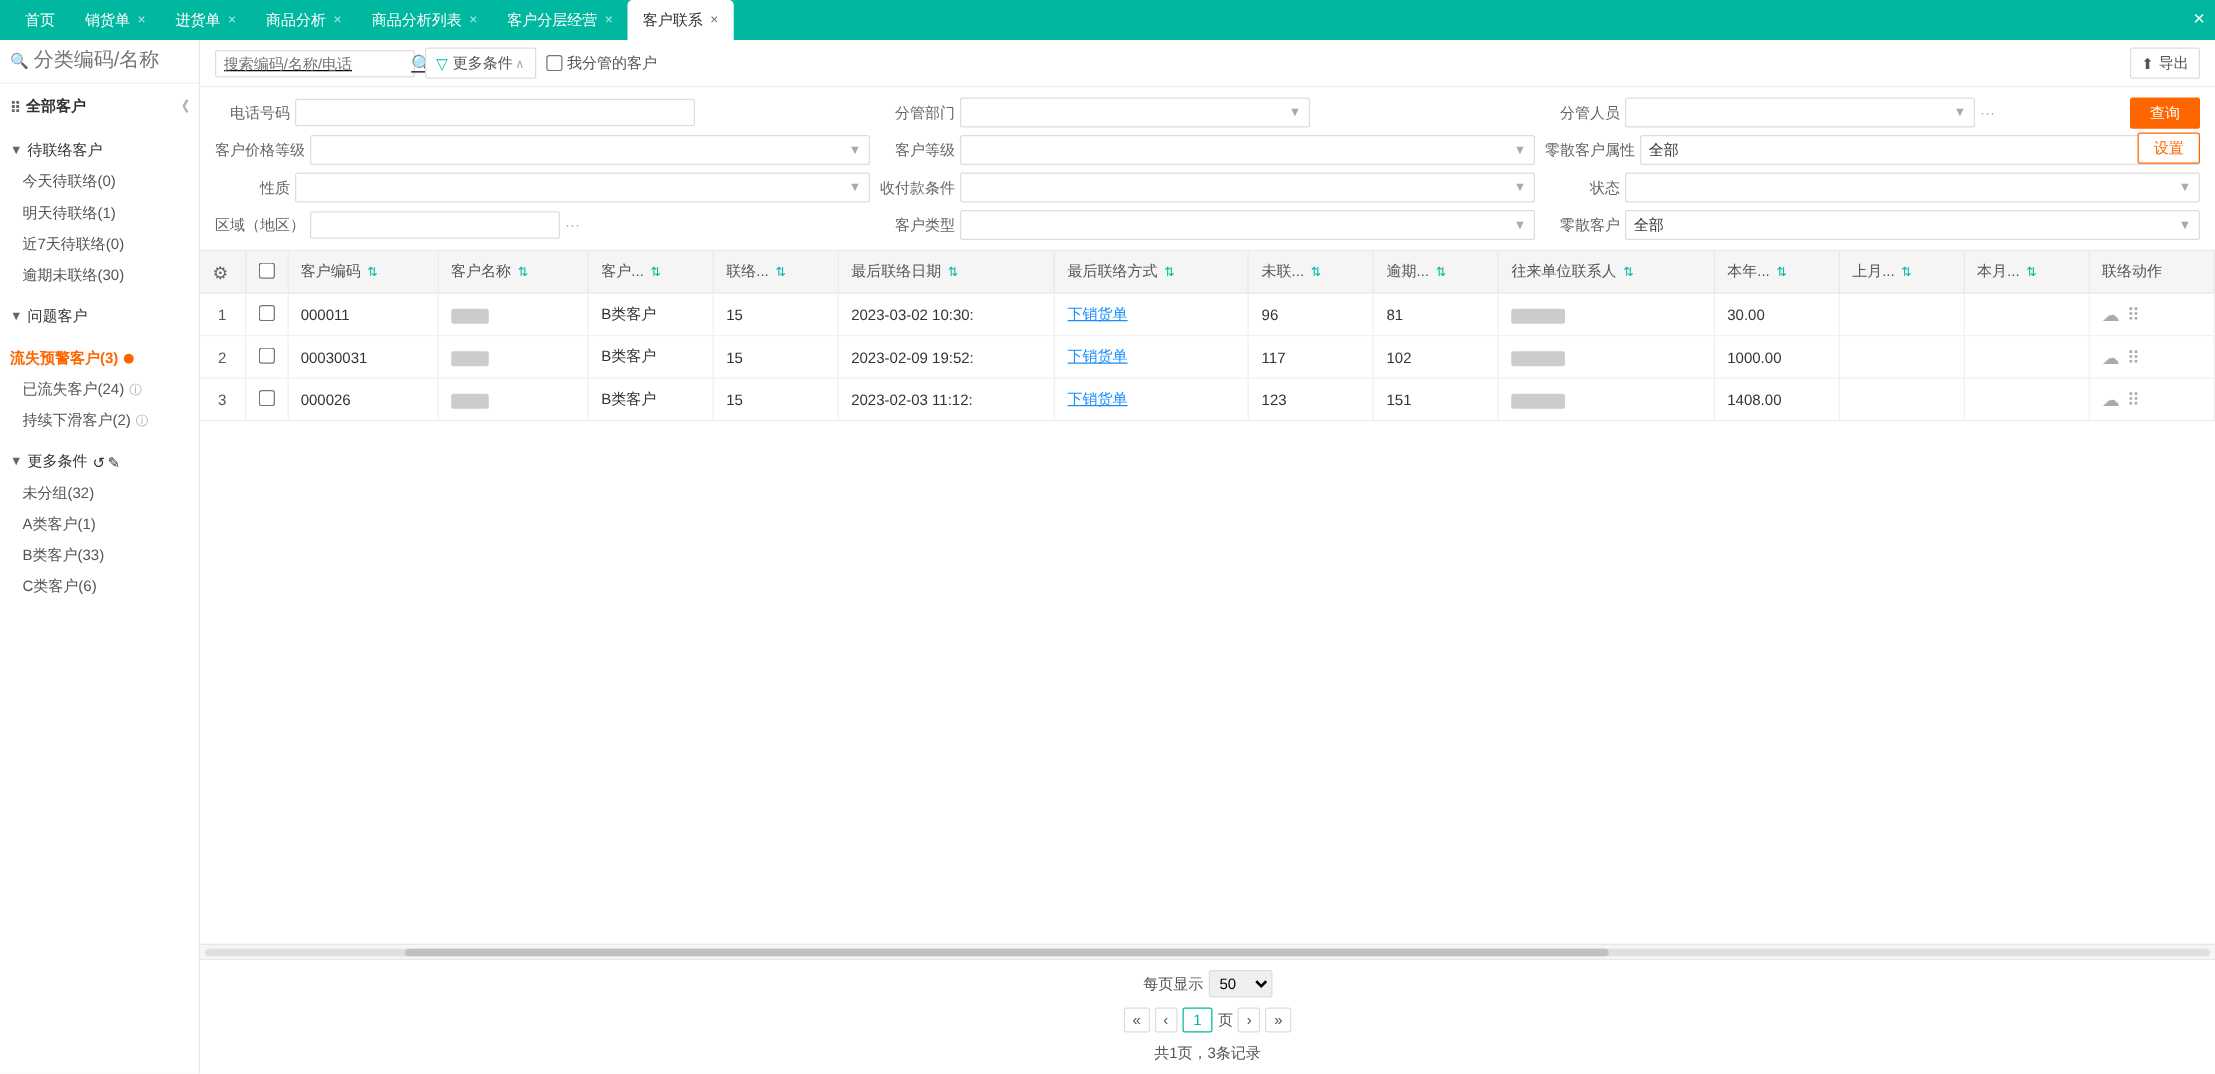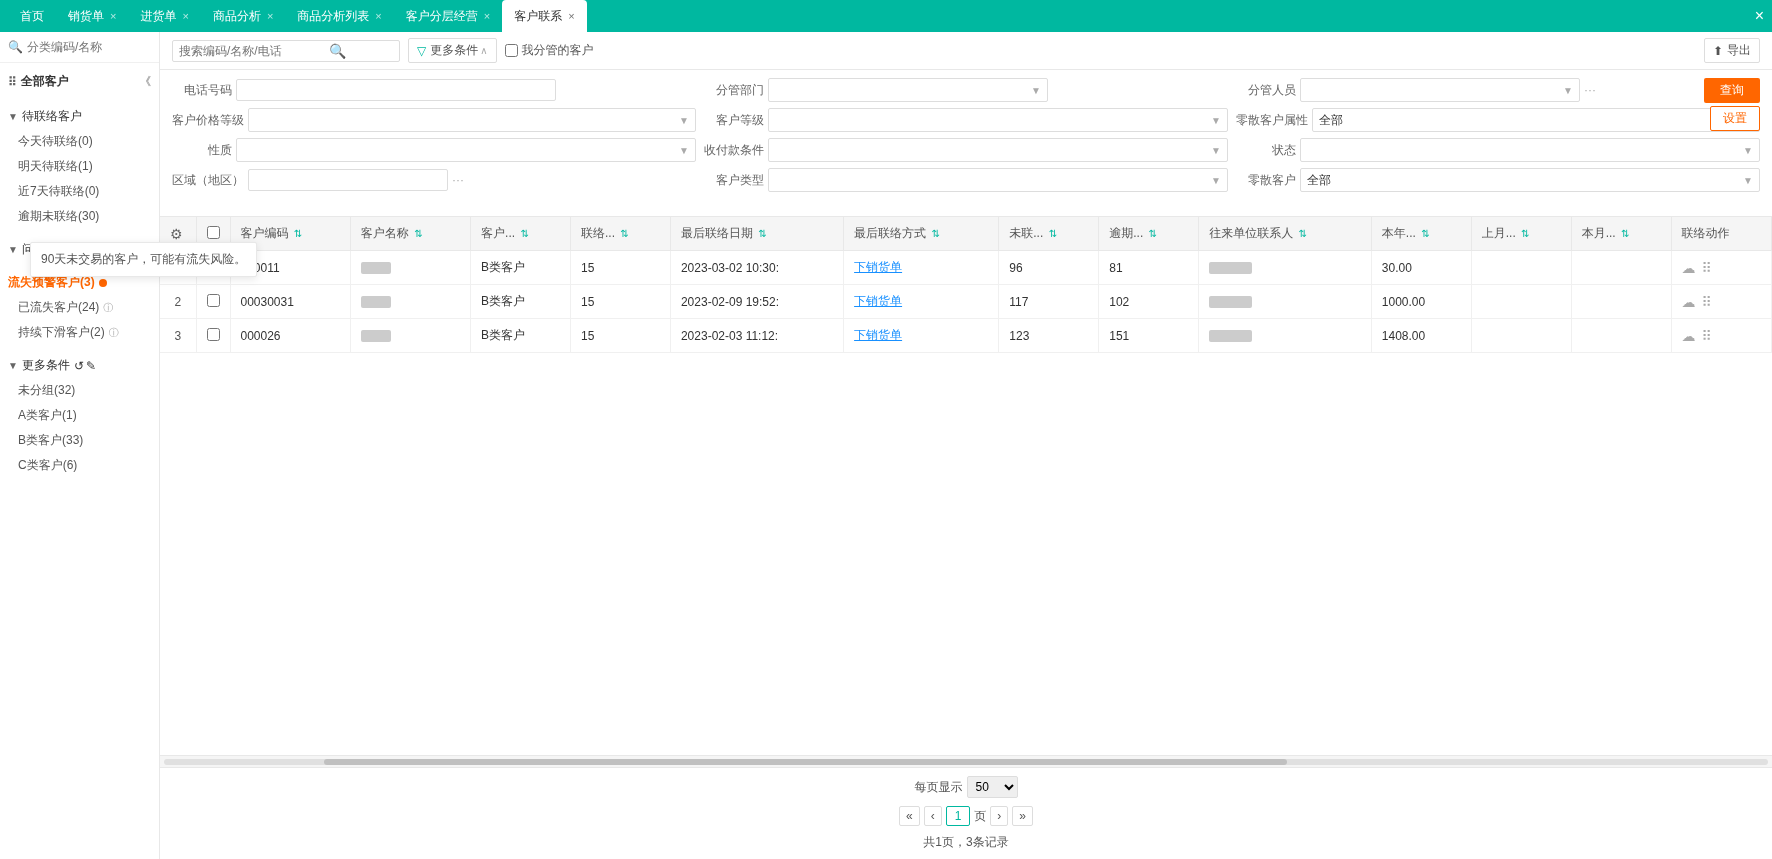--- a/index.html
+++ b/index.html
@@ -65,21 +65,21 @@
     .sidebar-search {
       display: flex;
       align-items: center;
       padding: 8px;
       border-bottom: 1px solid #f0f0f0;
     }
     .sidebar-search input {
       border: none;
       outline: none;
       width: 100%;
-      font-size: 12px;
+      font-size: 16px;
       color: #4d7c0f;
       background: transparent;
     }
     .sidebar-search .search-icon {
       color: #aaa;
       margin-right: 4px;
     }
 
     .sidebar-section {
       padding: 4px 0;
@@ -163,21 +163,22 @@
       border-bottom: 1px solid #e8e8e8;
       background: #fff;
       gap: 8px;
     }
     .search-input-wrap {
       display: flex;
       align-items: center;
       border: 1px solid #ddd;
       border-radius: 2px;
       padding: 2px 6px;
-      width: 228px;
+      width: 160px;
+      text-decoration: underline;
     }
     .search-input-wrap input {
       border: none;
       outline: none;
       font-size: 12px;
       color: #333;
       width: 150px;
     }
     .search-btn {
       background: none;
@@ -535,23 +536,20 @@
         <span>更多条件</span>
         <span style="margin-left:4px;cursor:pointer;">↺</span>
         <span style="margin-left:2px;cursor:pointer;">✎</span>
       </div>
       <div class="sidebar-item">未分组(32)</div>
       <div class="sidebar-item">A类客户(1)</div>
       <div class="sidebar-item">B类客户(33)</div>
       <div class="sidebar-item">C类客户(6)</div>
     </div>
 
-    <div class="tooltip-popup">
-      <span>90天未交易的客户，可能有流失风险。</span>
-    </div>
   </div>
 
   <div class="content-area">
 
     <div class="toolbar">
       <div class="search-input-wrap">
         <input type="text" placeholder="搜索编码/名称/电话" style="">
         <button class="search-btn">🔍</button>
       </div>
       <button class="more-conditions-btn">
@@ -636,21 +634,21 @@
         </div>
         <div class="filter-item">
           <label>状态</label>
           <div class="filter-select">
             <span class="filter-select-text"></span>
             <span class="caret">▼</span>
           </div>
         </div>
       </div>
 
-      <div class="filter-row" style="margin-bottom:16px;">
+      <div class="filter-row" style="margin-bottom:0;">
         <div class="filter-item">
           <label>区域（地区）</label>
           <input class="filter-input" type="text" style="max-width: 200px;">
           <span class="more-btn">···</span>
         </div>
         <div class="filter-item">
           <label>客户类型</label>
           <div class="filter-select">
             <span class="filter-select-text"></span>
             <span class="caret">▼</span>

